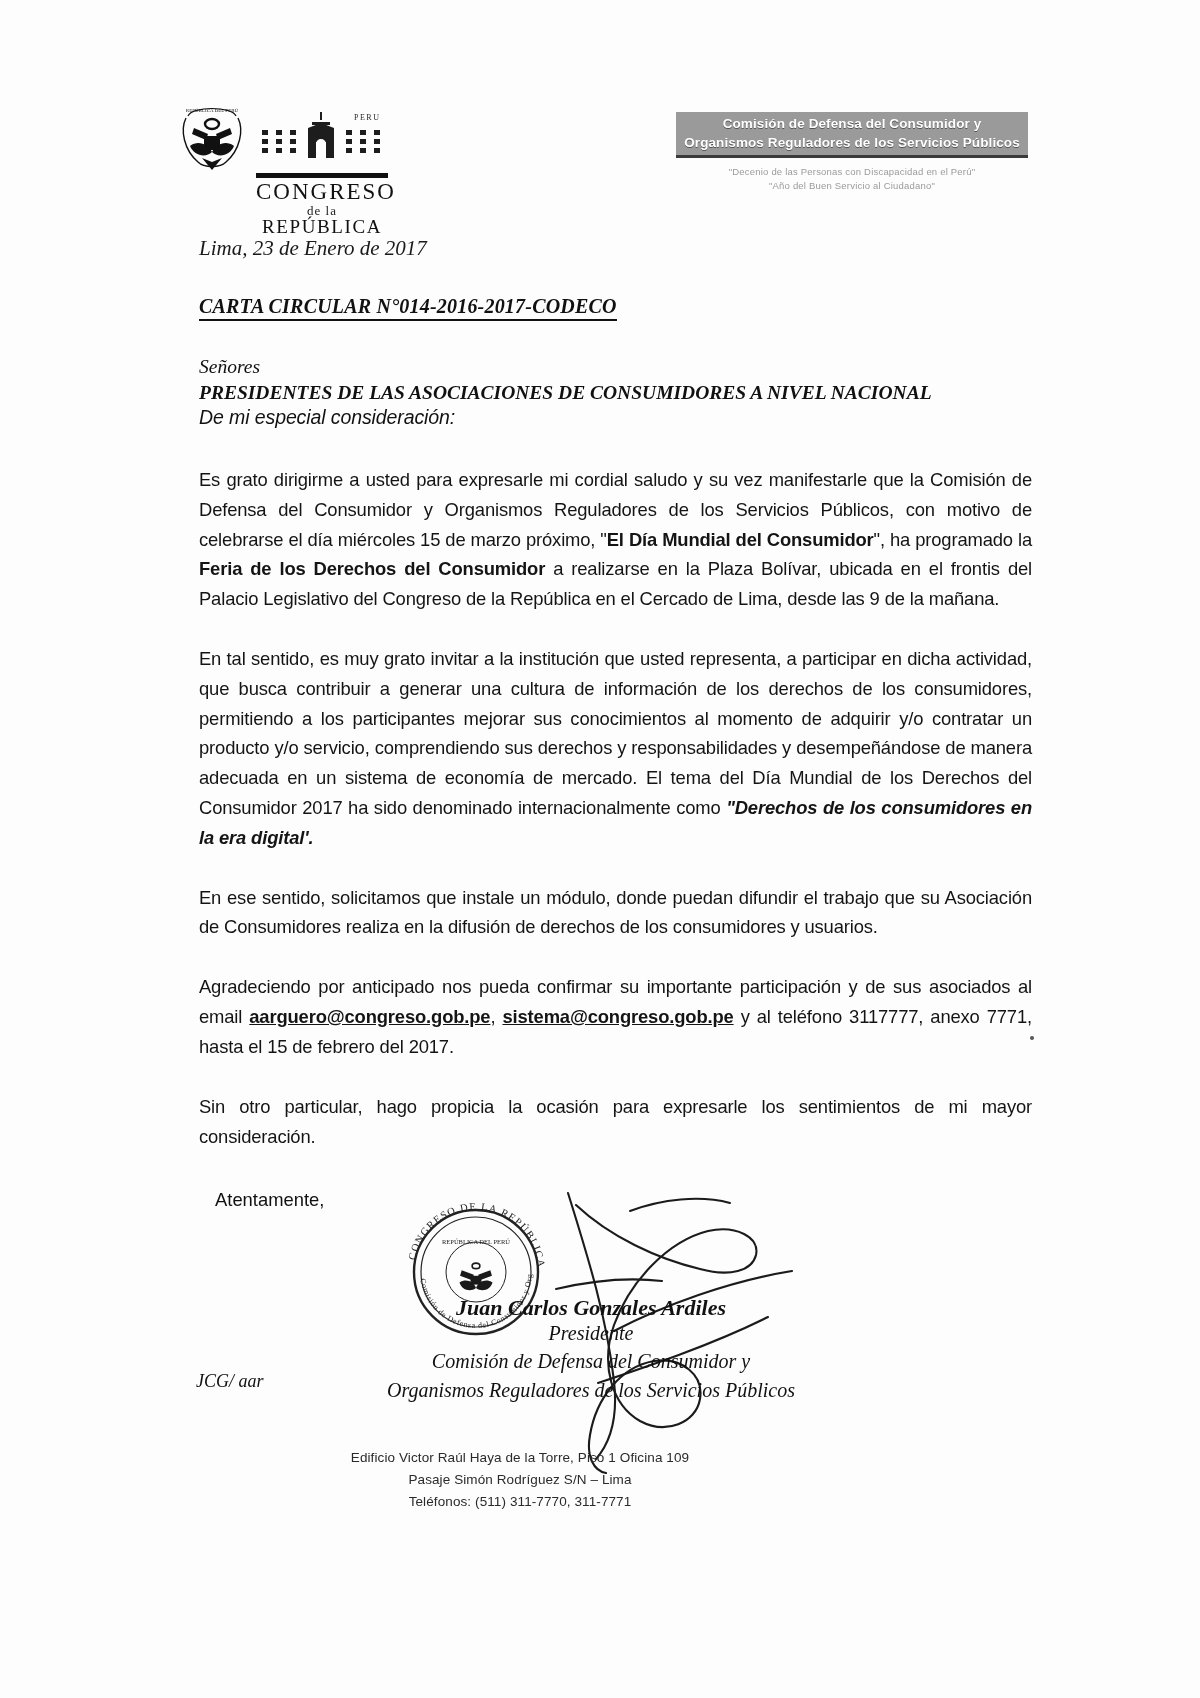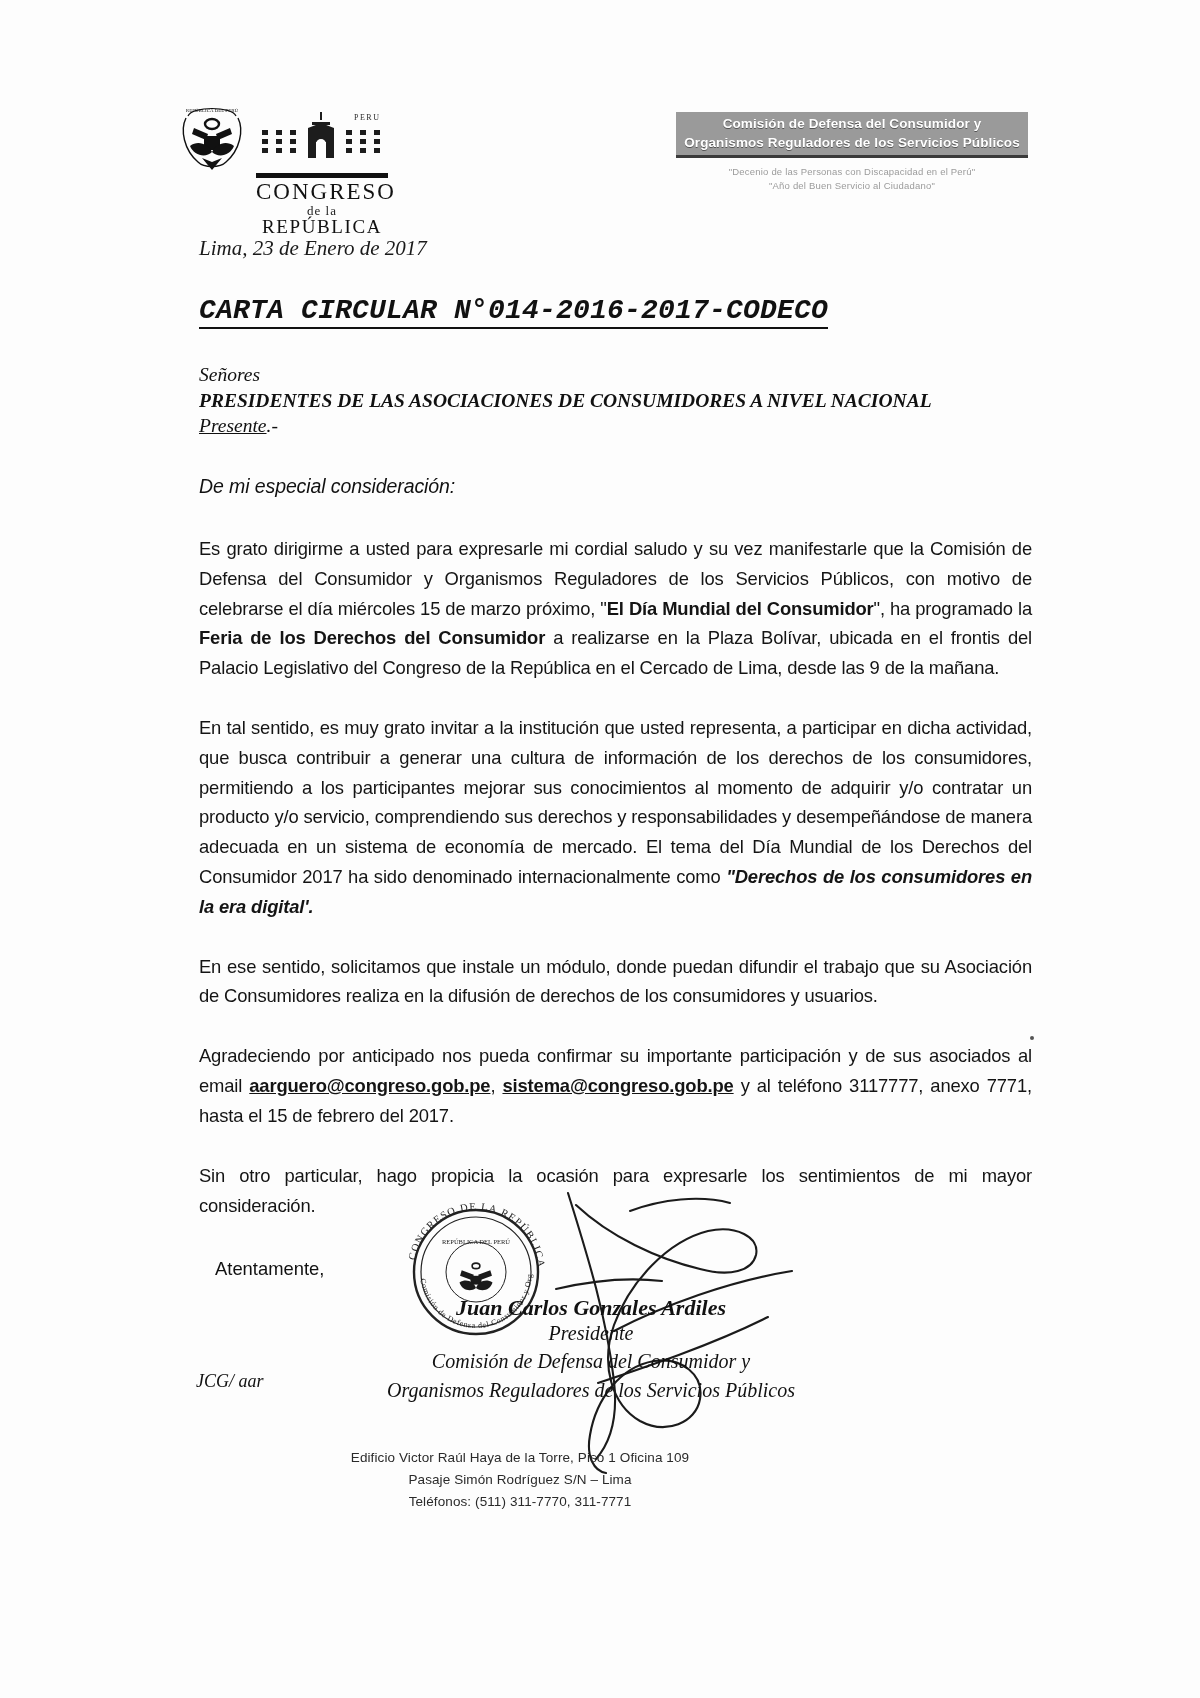--- a/index.html
+++ b/index.html
@@ -118,24 +118,24 @@
     width: 833px;
   }
   .date-line {
     font-family: "Liberation Serif", serif;
     font-style: italic;
     font-size: 21px;
     color: #1a1a1a;
     margin-bottom: 34px;
   }
   .circular-title {
-    font-family: Liberation Mono, monospace;
-    font-style: italic;
-    font-weight: bold;
-    font-size: 28px;
+    font-family: Liberation Serif, serif;
+    font-style: italic;
+    font-weight: bold;
+    font-size: 20px;
     letter-spacing: 0.2px;
     border-bottom: 2px solid #111;
     display: inline-block;
     padding-bottom: 1px;
     margin-bottom: 34px;
   }
   .senores {
     font-family: "Liberation Serif", serif;
     font-style: italic;
     font-size: 19.5px;
@@ -348,21 +348,20 @@
   </div>
 
   <div class="doc">
 
     <div class="date-line">Lima, 23 de Enero de 2017</div>
 
     <div class="circular-title">CARTA CIRCULAR N°014-2016-2017-CODECO</div>
 
     <div class="senores">Señores</div>
     <div class="addressee">PRESIDENTES DE LAS ASOCIACIONES DE CONSUMIDORES A NIVEL NACIONAL</div>
-    <div class="presente"><u>Presente</u><span>.-</span></div>
 
     <div class="salutation">De mi especial consideración:</div>
 
     <p class="body-par"><span>Es grato dirigirme a usted para expresarle mi cordial saludo y  su vez manifestarle que la Comisión de Defensa del Consumidor y Organismos Reguladores de los Servicios Públicos, con motivo de celebrarse el día miércoles 15 de marzo próximo, "</span><b>El Día Mundial del Consumidor</b><span>", ha programado la </span><b>Feria de los Derechos del Consumidor</b><span> a realizarse en la Plaza Bolívar, ubicada en el frontis del Palacio Legislativo del Congreso de la República en el Cercado de Lima, desde las 9 de la mañana.</span></p>
 
     <p class="body-par"><span>En tal sentido, es muy grato invitar a la institución que usted representa, a participar en dicha actividad, que busca contribuir a generar una cultura de información de los derechos de los consumidores, permitiendo a los participantes mejorar sus conocimientos al momento de adquirir y/o contratar un producto y/o servicio, comprendiendo sus derechos y responsabilidades y desempeñándose de manera adecuada en un sistema de economía de mercado. El tema del Día Mundial de los Derechos del Consumidor 2017 ha sido denominado internacionalmente como </span><span class="quote-it">"Derechos de los consumidores en la era digital'.</span></p>
 
     <p class="body-par">En ese sentido, solicitamos que instale un módulo, donde puedan difundir el trabajo que su Asociación de Consumidores realiza en la difusión de derechos de los consumidores y usuarios.</p>
 
     <p class="body-par"><span>Agradeciendo por anticipado nos pueda confirmar su importante participación y de sus asociados  al  email </span><span class="mail">aarguero@congreso.gob.pe</span><span>,  </span><span class="mail">sistema@congreso.gob.pe</span><span> y  al teléfono 3117777, anexo 7771, hasta el 15 de febrero del 2017.</span></p>

